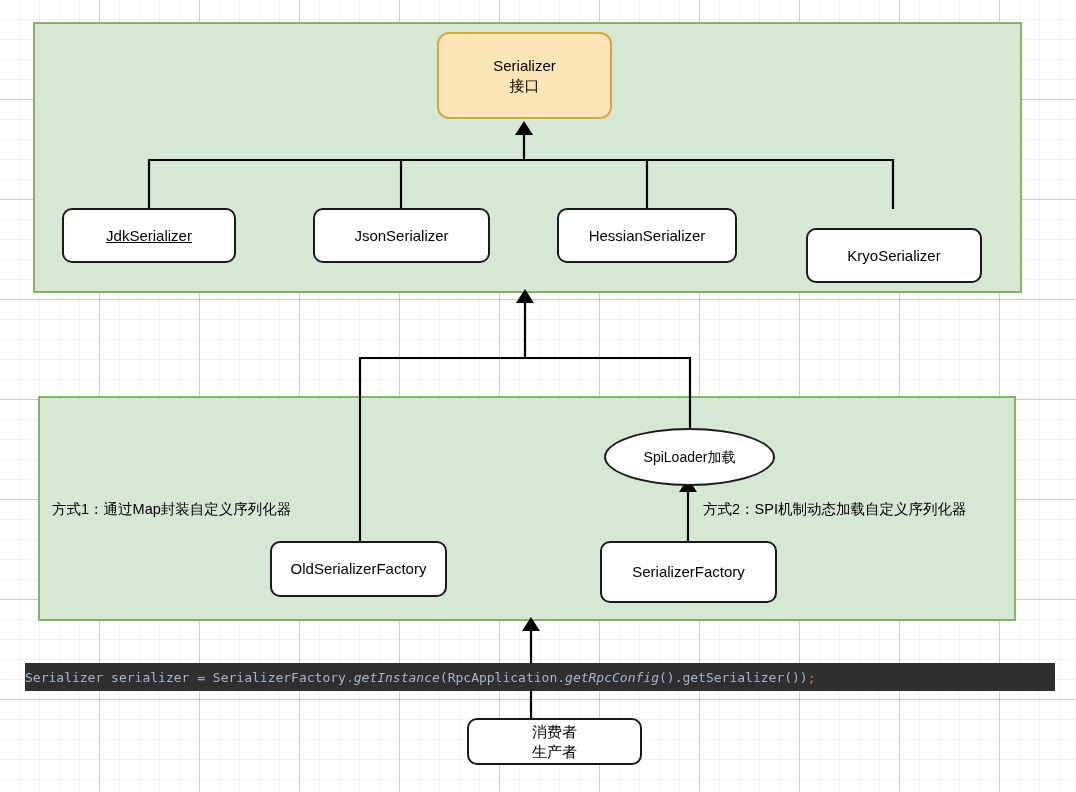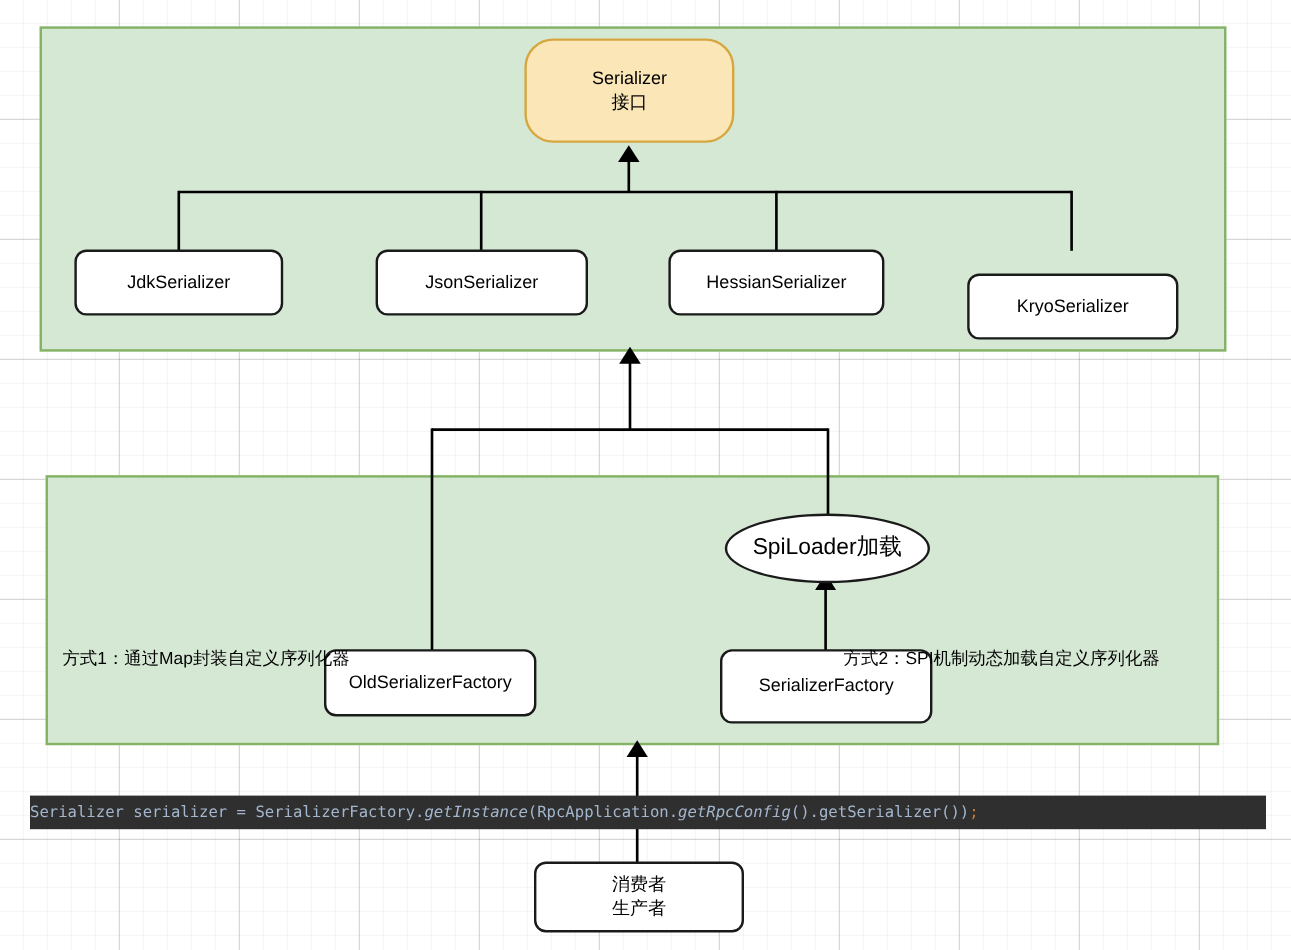--- a/index.html
+++ b/index.html
@@ -53,36 +53,35 @@
   }
   .box-white {
     background: #ffffff;
     border: 2px solid #1a1a1a;
     border-radius: 10px;
     font-size: 15px;
   }
   .box-iface {
     background: #fbe6b7;
     border: 2px solid #d6a741;
-    border-radius: 24px;
+    border-radius: 12px;
     font-size: 15px;
   }
   .ellipse-node {
     background: #ffffff;
     border: 2px solid #1a1a1a;
     border-radius: 50%;
-    font-size: 19px;
+    font-size: 14px;
   }
   .free-label {
     position: absolute;
     color: #000000;
     font-size: 14.5px;
     white-space: nowrap;
     line-height: 1.2;
-    margin-top: 40px;
   }
   .code-bar {
     position: absolute;
     background: #2f2f2f;
     color: #a4b6cd;
     font-family: "DejaVu Sans Mono", "Liberation Mono", monospace;
     font-size: 13px;
     white-space: pre;
     display: flex;
     align-items: center;
@@ -142,21 +141,21 @@
     <g stroke="#000000" stroke-width="2.2" fill="none">
       <line x1="531" y1="720" x2="531" y2="624" marker-end="url(#arrowhead)"></line>
     </g>
   </svg>
 
   <div class="node box-iface" style="left:437px; top:32px; width:175px; height:87px;">
     <span>Serializer</span>
     <span class="line2">接口</span>
   </div>
 
-  <div class="node box-white" style="left:62px; top:208px; width:174px; height:55px;">
+  <div class="node box-white" style="left:62px; top:208px; width:174px; height:55px;text-decoration:underline;">
     <span>JdkSerializer</span>
   </div>
 
   <div class="node box-white" style="left:313px; top:208px; width:177px; height:55px;">
     <span>JsonSerializer</span>
   </div>
 
   <div class="node box-white" style="left:557px; top:208px; width:180px; height:55px;">
     <span>HessianSerializer</span>
   </div>
@@ -178,18 +177,18 @@
   </div>
 
   <div class="free-label" style="left:52px; top:501px;">方式1：通过Map封装自定义序列化器</div>
 
   <div class="free-label" style="left:703px; top:501px;">方式2：SPI机制动态加载自定义序列化器</div>
 
   <div class="code-bar" style="left:25px; top:663px; width:1030px; height:28px;">
     <span>Serializer serializer = SerializerFactory.</span><span class="ital">getInstance</span><span>(RpcApplication.</span><span class="ital">getRpcConfig</span><span>().getSerializer())</span><span class="semi">;</span>
   </div>
 
-  <div class="node box-white" style="left:445px; top:718px; width:175px; height:59px;">
+  <div class="node box-white" style="left:467px; top:718px; width:175px; height:47px;">
     <span>消费者</span>
     <span class="line2">生产者</span>
   </div>
 
 </div>
 
 </body></html>

